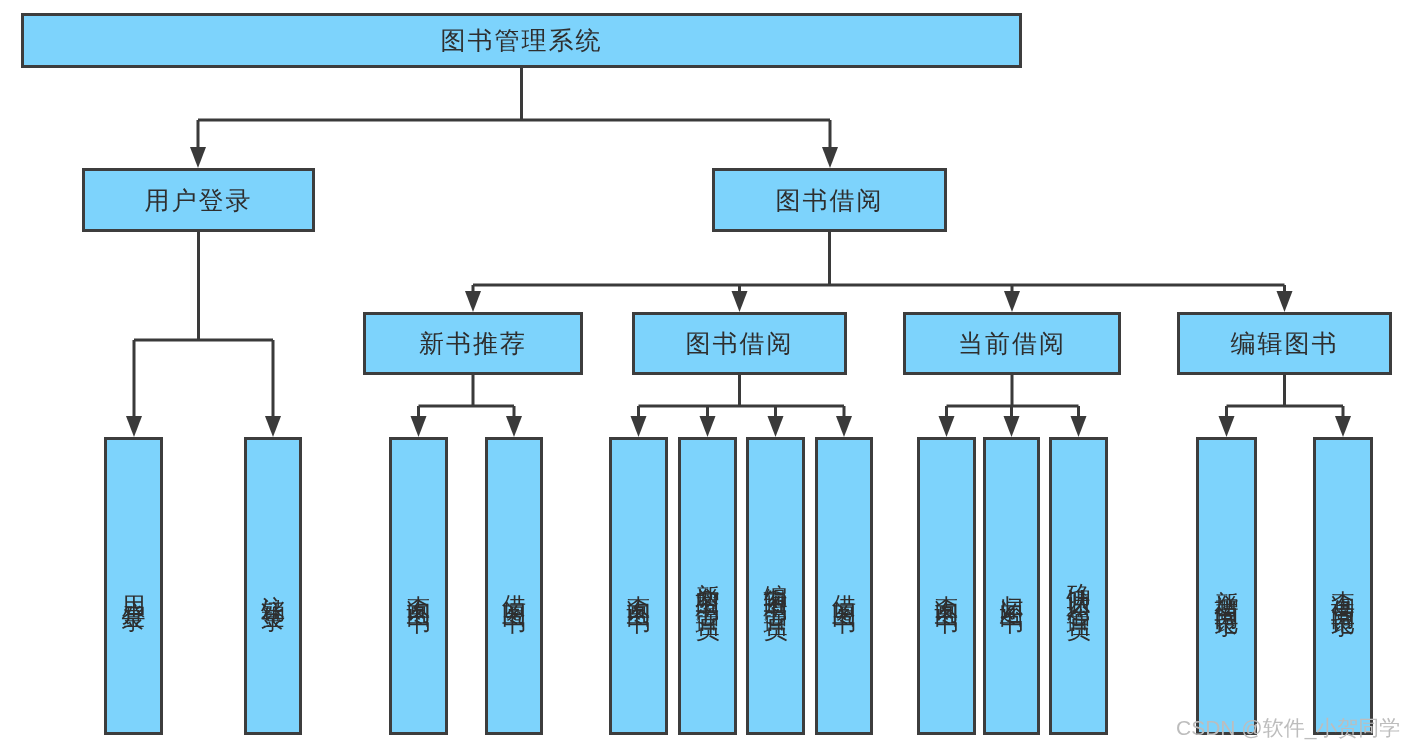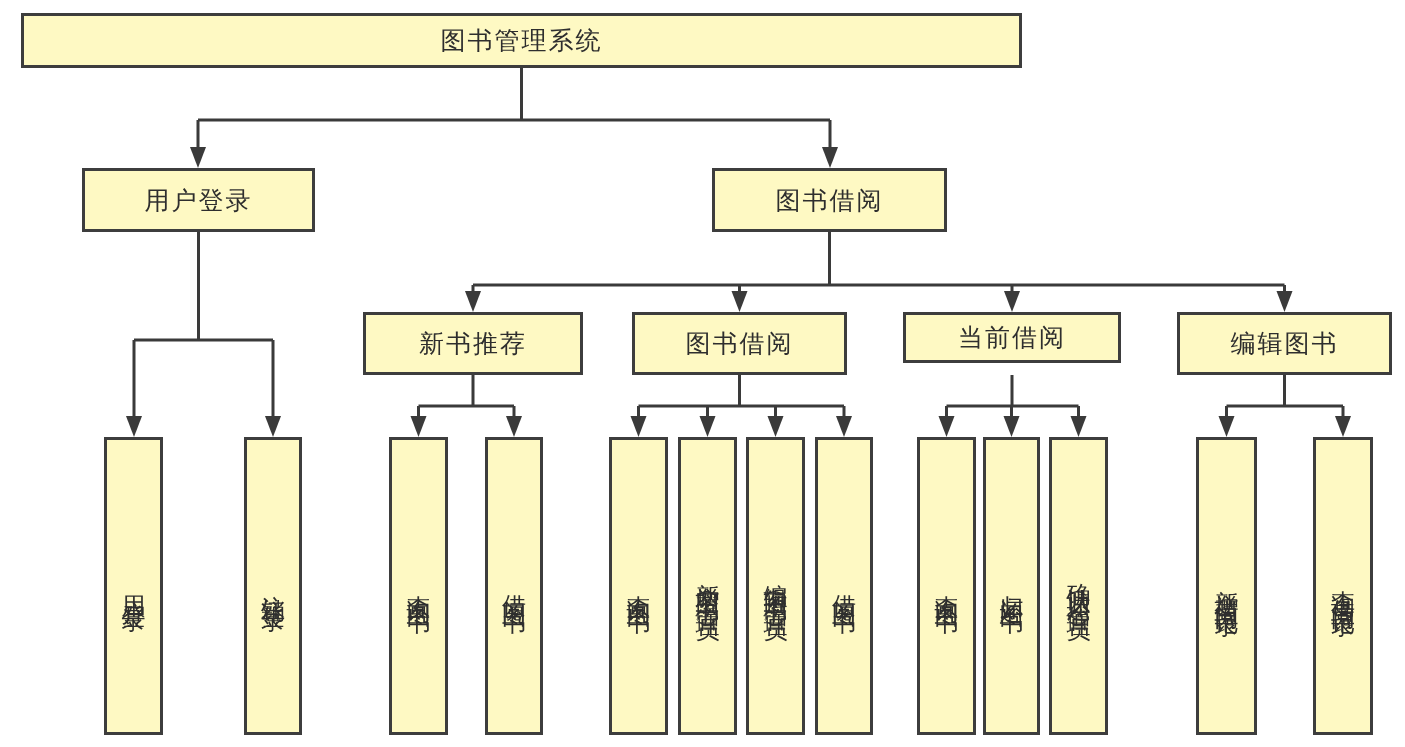--- a/index.html
+++ b/index.html
@@ -8,21 +8,21 @@
     width: 1405px;
     height: 747px;
     background: #ffffff;
     font-family: "Liberation Sans", "DejaVu Sans", sans-serif;
     overflow: hidden;
   }
   .node {
     position: absolute;
     box-sizing: border-box;
     border: 3px solid #3d3d3d;
-    background: #fef9c3;
+    background: #7dd3fc;
     display: flex;
     align-items: center;
     justify-content: center;
     color: #2e2e2e;
   }
   .h-label {
     font-size: 25px;
     letter-spacing: 2px;
     white-space: nowrap;
   }
@@ -110,21 +110,21 @@
   <div class="node" style="left:712px; top:168px; width:235px; height:64px;">
     <span class="h-label">图书借阅</span>
   </div>
 
   <div class="node" style="left:363px; top:312px; width:220px; height:63px;">
     <span class="h-label">新书推荐</span>
   </div>
   <div class="node" style="left:632px; top:312px; width:215px; height:63px;">
     <span class="h-label">图书借阅</span>
   </div>
-  <div class="node" style="left:903px; top:312px; width:218px; height:51px;">
+  <div class="node" style="left:903px; top:312px; width:218px; height:63px;">
     <span class="h-label">当前借阅</span>
   </div>
   <div class="node" style="left:1177px; top:312px; width:215px; height:63px;">
     <span class="h-label">编辑图书</span>
   </div>
 
   <div class="node" style="left:104px; top:437px; width:59px; height:298px;">
     <span class="v-label">用户登录</span>
   </div>
   <div class="node" style="left:244px; top:437px; width:58px; height:298px;">
@@ -161,14 +161,15 @@
     <span class="v-label">确认归还（管理员）</span>
   </div>
 
   <div class="node" style="left:1196px; top:437px; width:61px; height:298px;">
     <span class="v-label">新增借阅记录</span>
   </div>
   <div class="node" style="left:1313px; top:437px; width:60px; height:298px;">
     <span class="v-label">查询借阅记录</span>
   </div>
 
+  <div class="watermark">CSDN @软件_小贺同学</div>
 
 </div>
 
 </body></html>

